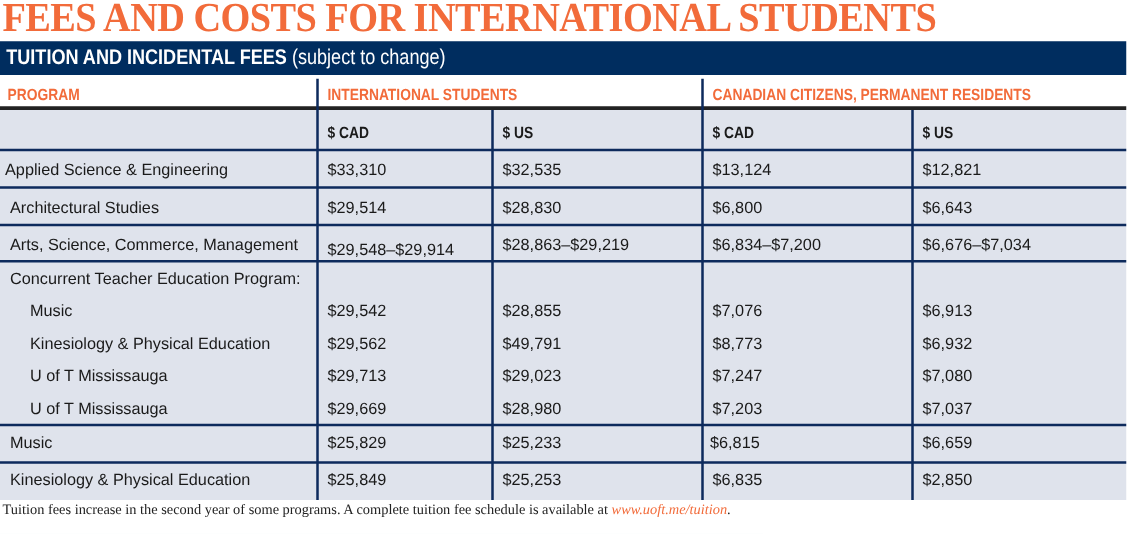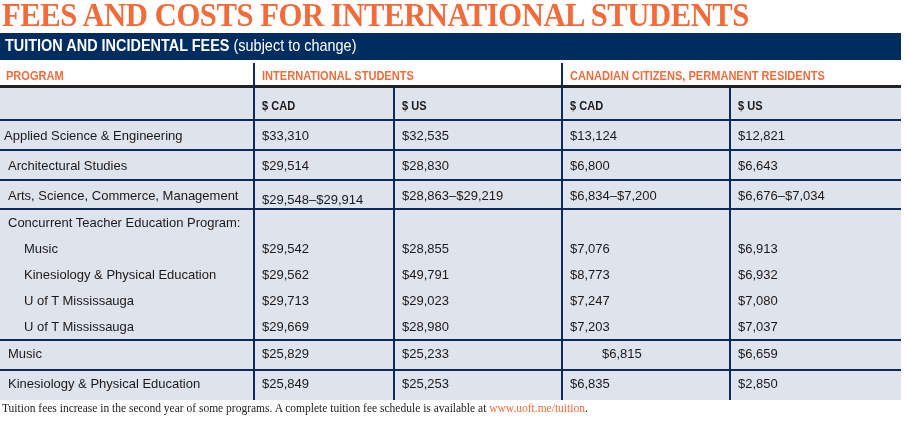--- a/index.html
+++ b/index.html
@@ -21,21 +21,21 @@
     .title-bar .t b { font-weight: bold; }
     .grid { position: absolute; left: 0; top: 60px; width: 901px; }
     .group-row { position: absolute; left: 0; top: 0; width: 901px; height: 28px; background: #fff; border-bottom: 3px solid #222; box-sizing: border-box; }
     .gh { position: absolute; top: 8px; font-size: 13px; font-weight: bold; color: #f26b3a; white-space: nowrap; transform: scaleX(0.85); transform-origin: left top; }
     .vline { position: absolute; width: 2px; background: #0d2a5c; }
     .body-bg { position: absolute; left: 0; top: 28px; width: 901px; height: 312px; background: #dfe3ec; }
     .hline { position: absolute; left: 0; width: 901px; height: 2px; background: #0d2a5c; }
     .cell { position: absolute; font-size: 13px; color: #1a1a1a; white-space: nowrap; }
     .sub { font-weight: bold; transform: scaleX(0.85); transform-origin: left top; }
     .footnote { position: absolute; left: 2px; top: 402px; font-family: "Liberation Serif", serif; font-size: 11.5px; color: #222; white-space: nowrap; }
-    .footnote .link { color: #f26b3a; }
+    .footnote .link { color: #f26b3a; font-style: italic; }
   </style>
 </head>
 <body>
 
 <div class="page-title">FEES AND COSTS FOR INTERNATIONAL STUDENTS</div>
 
 <div class="title-bar">
   <div class="t"><b>TUITION AND INCIDENTAL FEES</b> <span>(subject to change)</span></div>
 </div>
 
@@ -105,21 +105,21 @@
 
   <div class="cell" style="left:24px; top:259px">U of T Mississauga</div>
   <div class="cell" style="left:262px; top:259px">$29,669</div>
   <div class="cell" style="left:402px; top:259px">$28,980</div>
   <div class="cell" style="left:570px; top:259px">$7,203</div>
   <div class="cell" style="left:738px; top:259px">$7,037</div>
 
   <div class="cell" style="left:8px; top:286px">Music</div>
   <div class="cell" style="left:262px; top:286px">$25,829</div>
   <div class="cell" style="left:402px; top:286px">$25,233</div>
-  <div class="cell" style="left:602px; top:286px">$6,815</div>
+  <div class="cell" style="left:568px; top:286px">$6,815</div>
   <div class="cell" style="left:738px; top:286px">$6,659</div>
 
   <div class="cell" style="left:8px; top:316px">Kinesiology &amp; Physical Education</div>
   <div class="cell" style="left:262px; top:316px">$25,849</div>
   <div class="cell" style="left:402px; top:316px">$25,253</div>
   <div class="cell" style="left:570px; top:316px">$6,835</div>
   <div class="cell" style="left:738px; top:316px">$2,850</div>
 </div>
 
 <div class="footnote"><span>Tuition fees increase in the second year of some programs. A complete tuition fee schedule is available at </span><span class="link">www.uoft.me/tuition</span><span>.</span></div>

